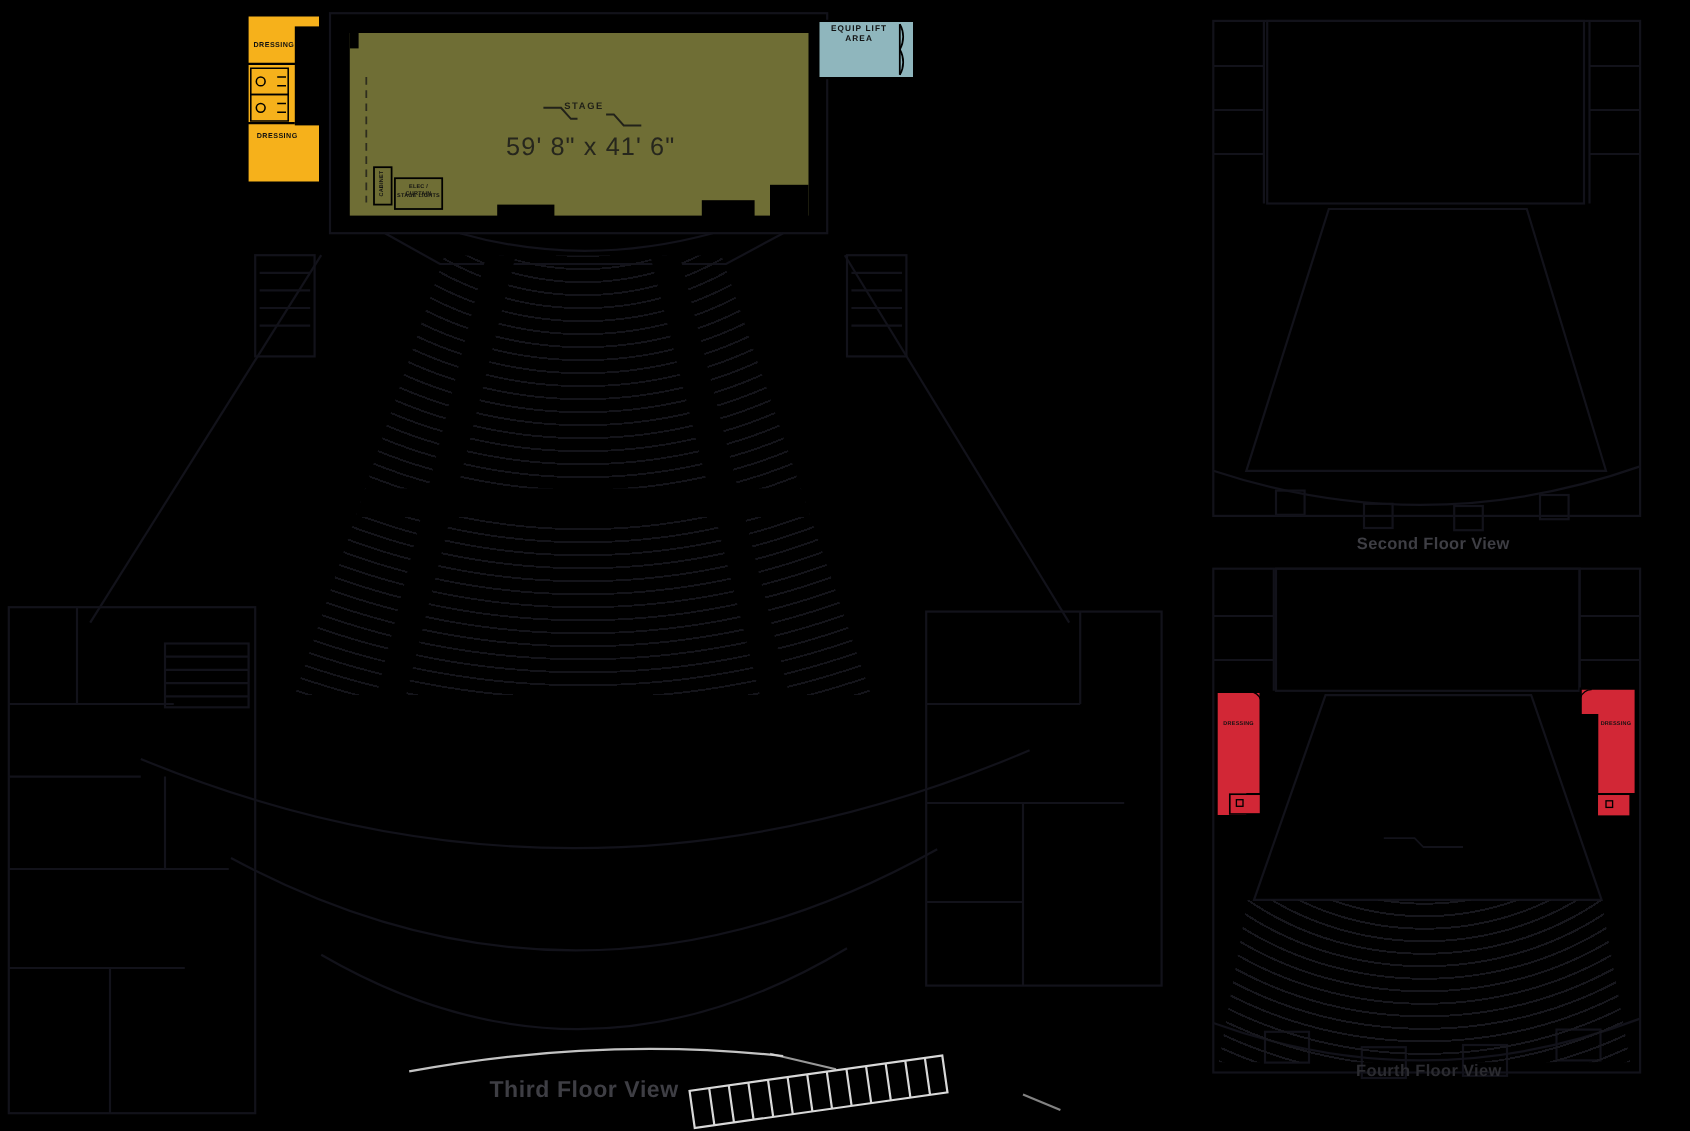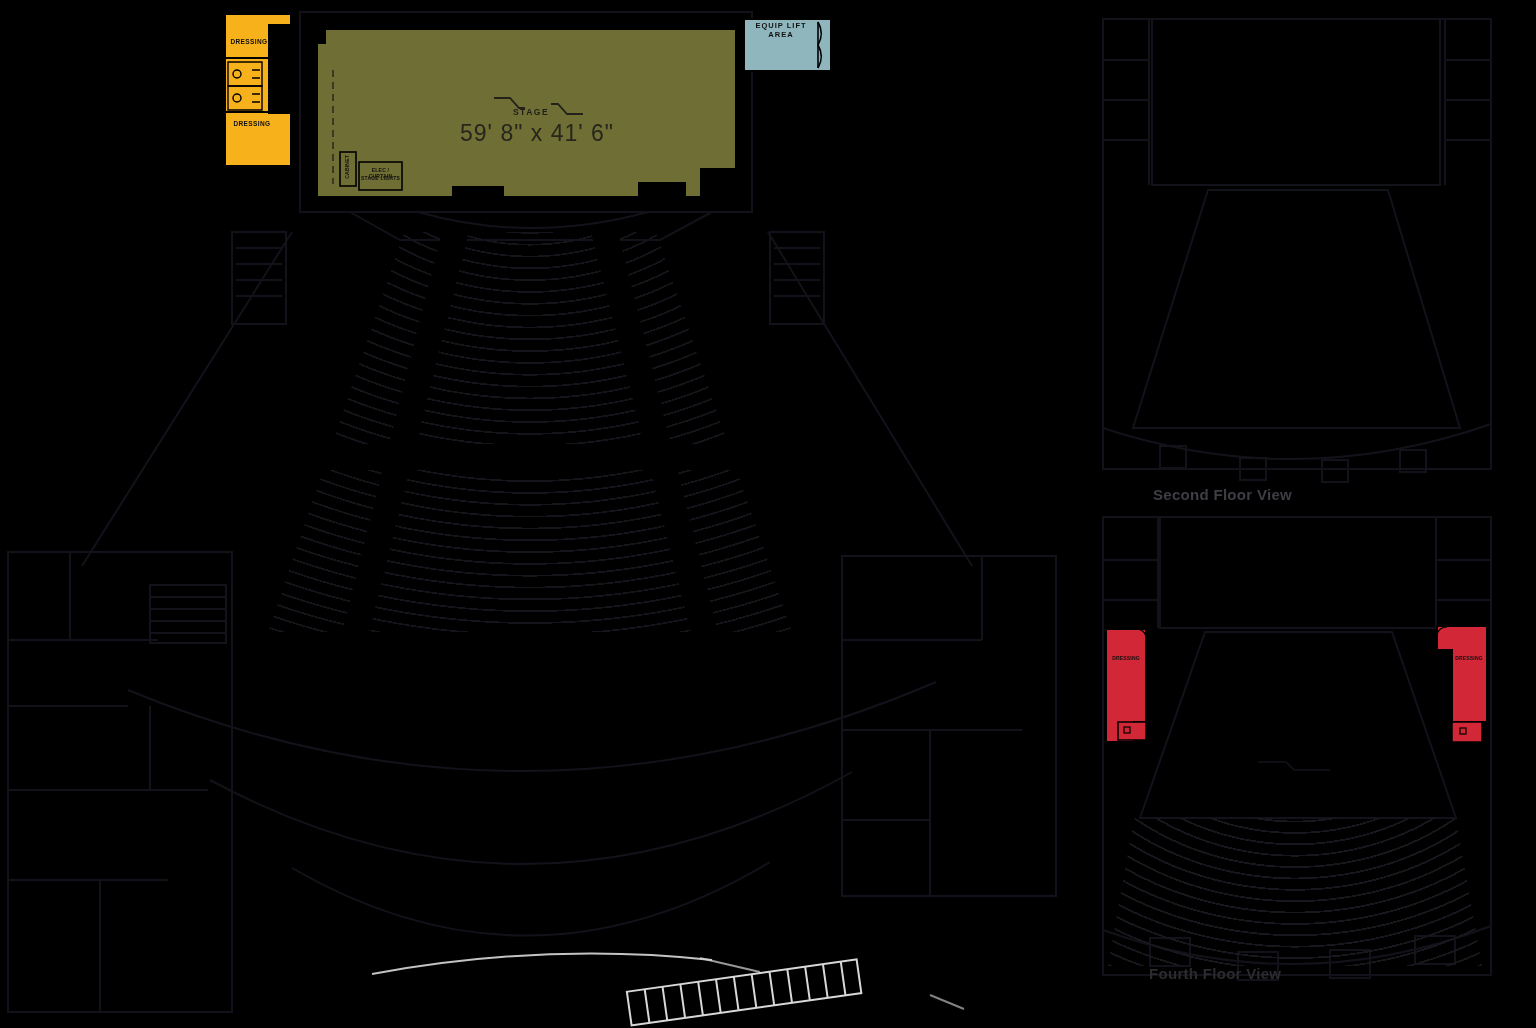--- a/index.html
+++ b/index.html
@@ -6,21 +6,21 @@
   #canvas{position:absolute;inset:0;width:1536px;height:1028px;background:#000;font-family:"Liberation Sans",sans-serif;}
   .abs{position:absolute;}
   svg{position:absolute;left:0;top:0;}
   
   .tiny{position:absolute;color:#111;font-weight:700;letter-spacing:.4px;text-align:center;line-height:1.15;}
   .t6{font-size:6.5px;}
   .t7{font-size:7.5px;letter-spacing:1px;}
   .t8{font-size:8.5px;letter-spacing:1.5px;}
   .t4{font-size:5px;letter-spacing:.2px;}
   .stage-dim{position:absolute;color:#26261d;font-size:23px;letter-spacing:1px;font-weight:400;text-align:center;}
-  .floor-label{position:absolute;color:#3e3e44;font-weight:700;text-align:left;white-space:nowrap;}
+  .floor-label{position:absolute;color:#3e3e44;font-weight:700;text-align:center;white-space:nowrap;}
   .lbl-third{font-size:21px;letter-spacing:.5px;}
   .lbl-small{font-size:15px;letter-spacing:.3px;}
   .lbl-fourth{color:#2b2b30;}
   
   .fan{position:absolute;pointer-events:none;}
   .fan-main{left:268px;top:232px;width:524px;height:400px;
     clip-path:polygon(26% 0%,74% 0%,100% 100%,0% 100%);
     background:repeating-radial-gradient(ellipse 900px 760px at 50% -38%,transparent 0 12px,#14141a 12px 14px);}
   .aisle{position:absolute;background:#000;}
   .aisle-l{left:176px;top:-6px;width:26px;height:420px;transform:rotate(14deg);transform-origin:top center;}
@@ -171,28 +171,29 @@
   <div class="fan fan-main">
     <div class="aisle aisle-l"></div>
     <div class="aisle aisle-r"></div>
     <div class="aisle aisle-x"></div>
   </div>
   <div class="fan fan-balcony"></div>
 
   <div class="tiny t6 abs" style="left:228px;top:38px;width:42px;">DRESSING</div>
   <div class="tiny t6 abs" style="left:228px;top:120px;width:48px;">DRESSING</div>
 
-  <div class="tiny t8 abs" style="left:512px;top:108px;width:38px;color:#1f1f17;">STAGE</div>
+  <div class="tiny t8 abs" style="left:512px;top:92px;width:38px;color:#1f1f17;">STAGE</div>
   <div class="stage-dim abs" style="left:420px;top:120px;width:234px;">59' 8" x 41' 6"</div>
 
   <div class="tiny t4 abs" style="left:332px;top:164px;width:32px;transform:rotate(-90deg);transform-origin:center;">CABINET</div>
   <div class="tiny t4 abs" style="left:360px;top:168px;width:41px;">ELEC / CURTAIN</div>
   <div class="tiny t4 abs" style="left:360px;top:176px;width:41px;">STAGE LIGHTS</div>
 
   <div class="tiny t7 abs" style="left:748px;top:22px;width:66px;">EQUIP LIFT AREA</div>
 
   <div class="tiny t4 abs" style="left:1106px;top:656px;width:40px;">DRESSING</div>
   <div class="tiny t4 abs" style="left:1450px;top:656px;width:38px;">DRESSING</div>
 
+  <div class="floor-label lbl-third abs" style="left:381px;top:979px;width:300px;">Third Floor View</div>
   <div class="floor-label lbl-small abs" style="left:1153px;top:486px;width:300px;">Second Floor View</div>
   <div class="floor-label lbl-small lbl-fourth abs" style="left:1149px;top:965px;width:300px;">Fourth Floor View</div>
 
 </div>
 
 </body></html>

